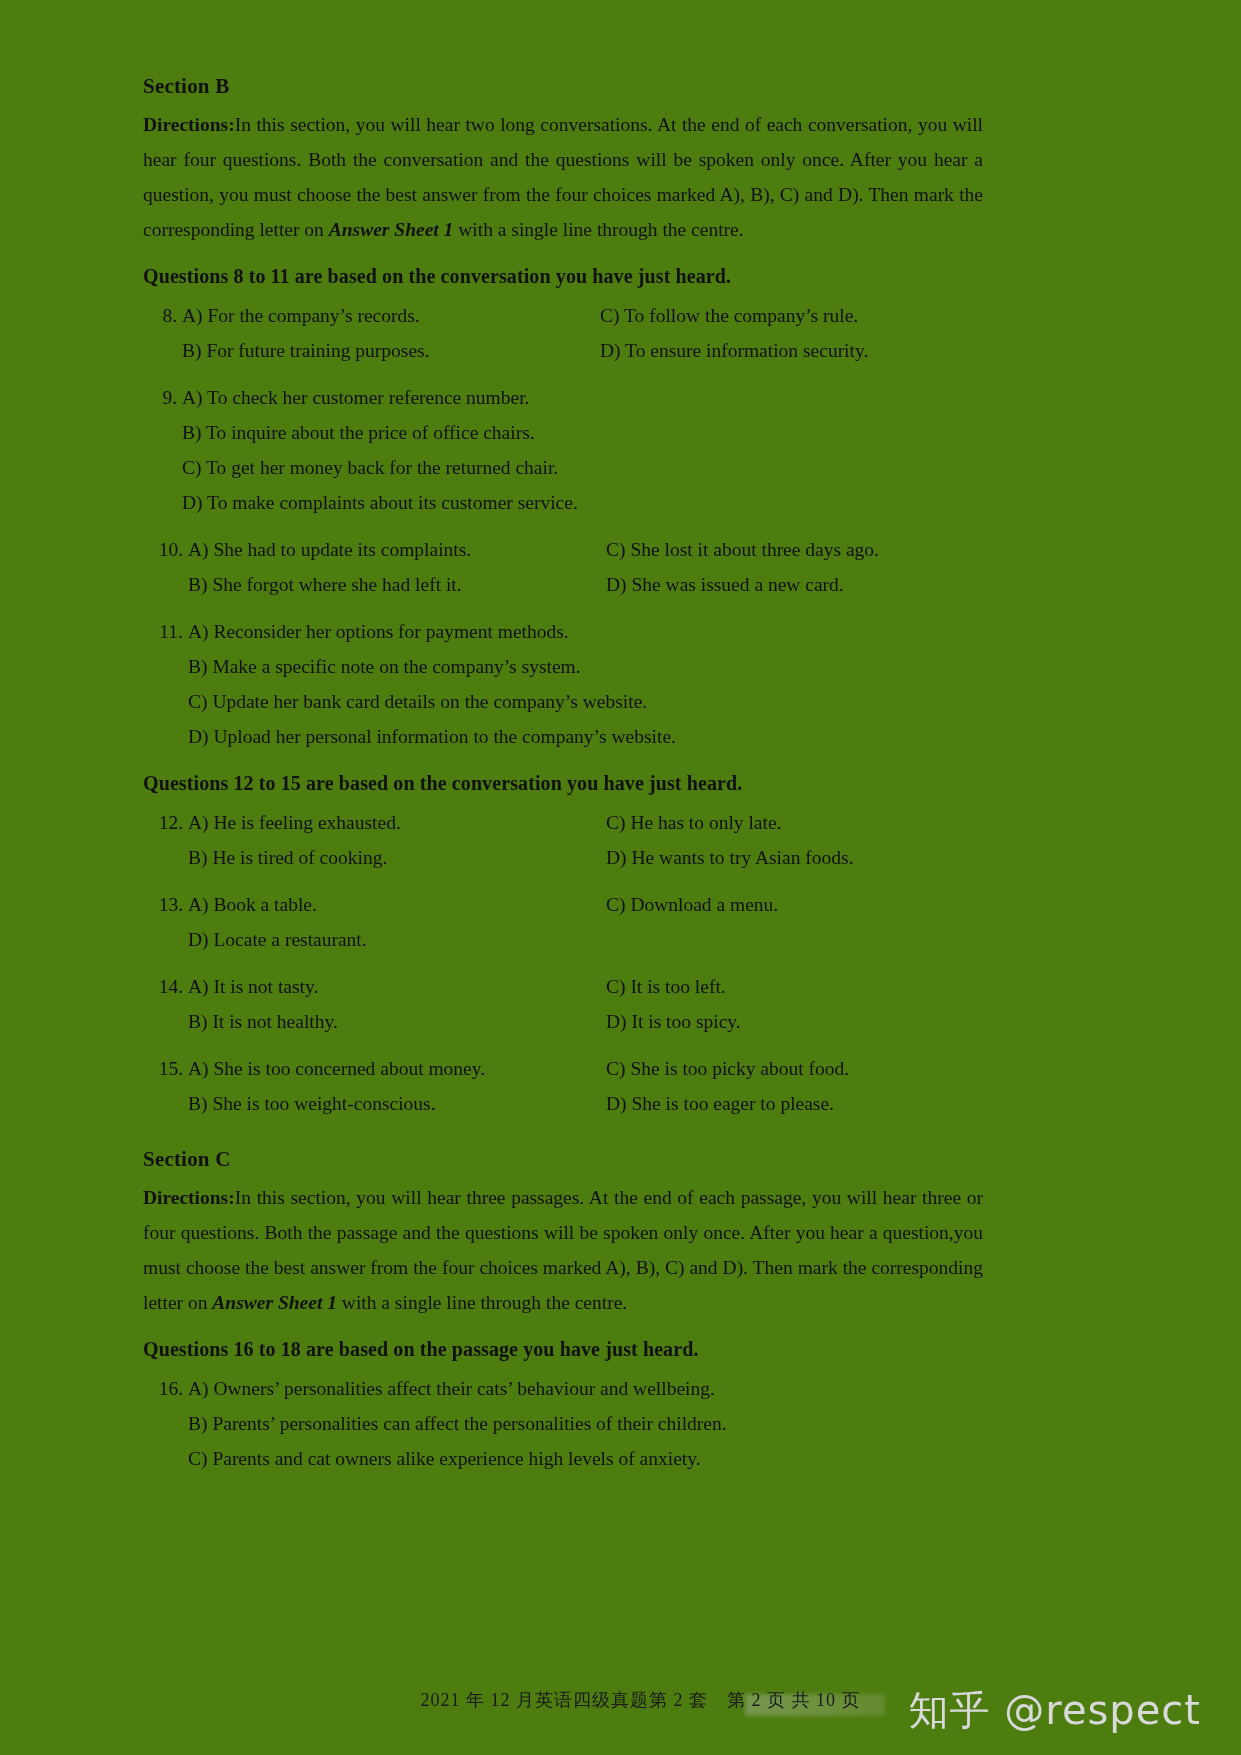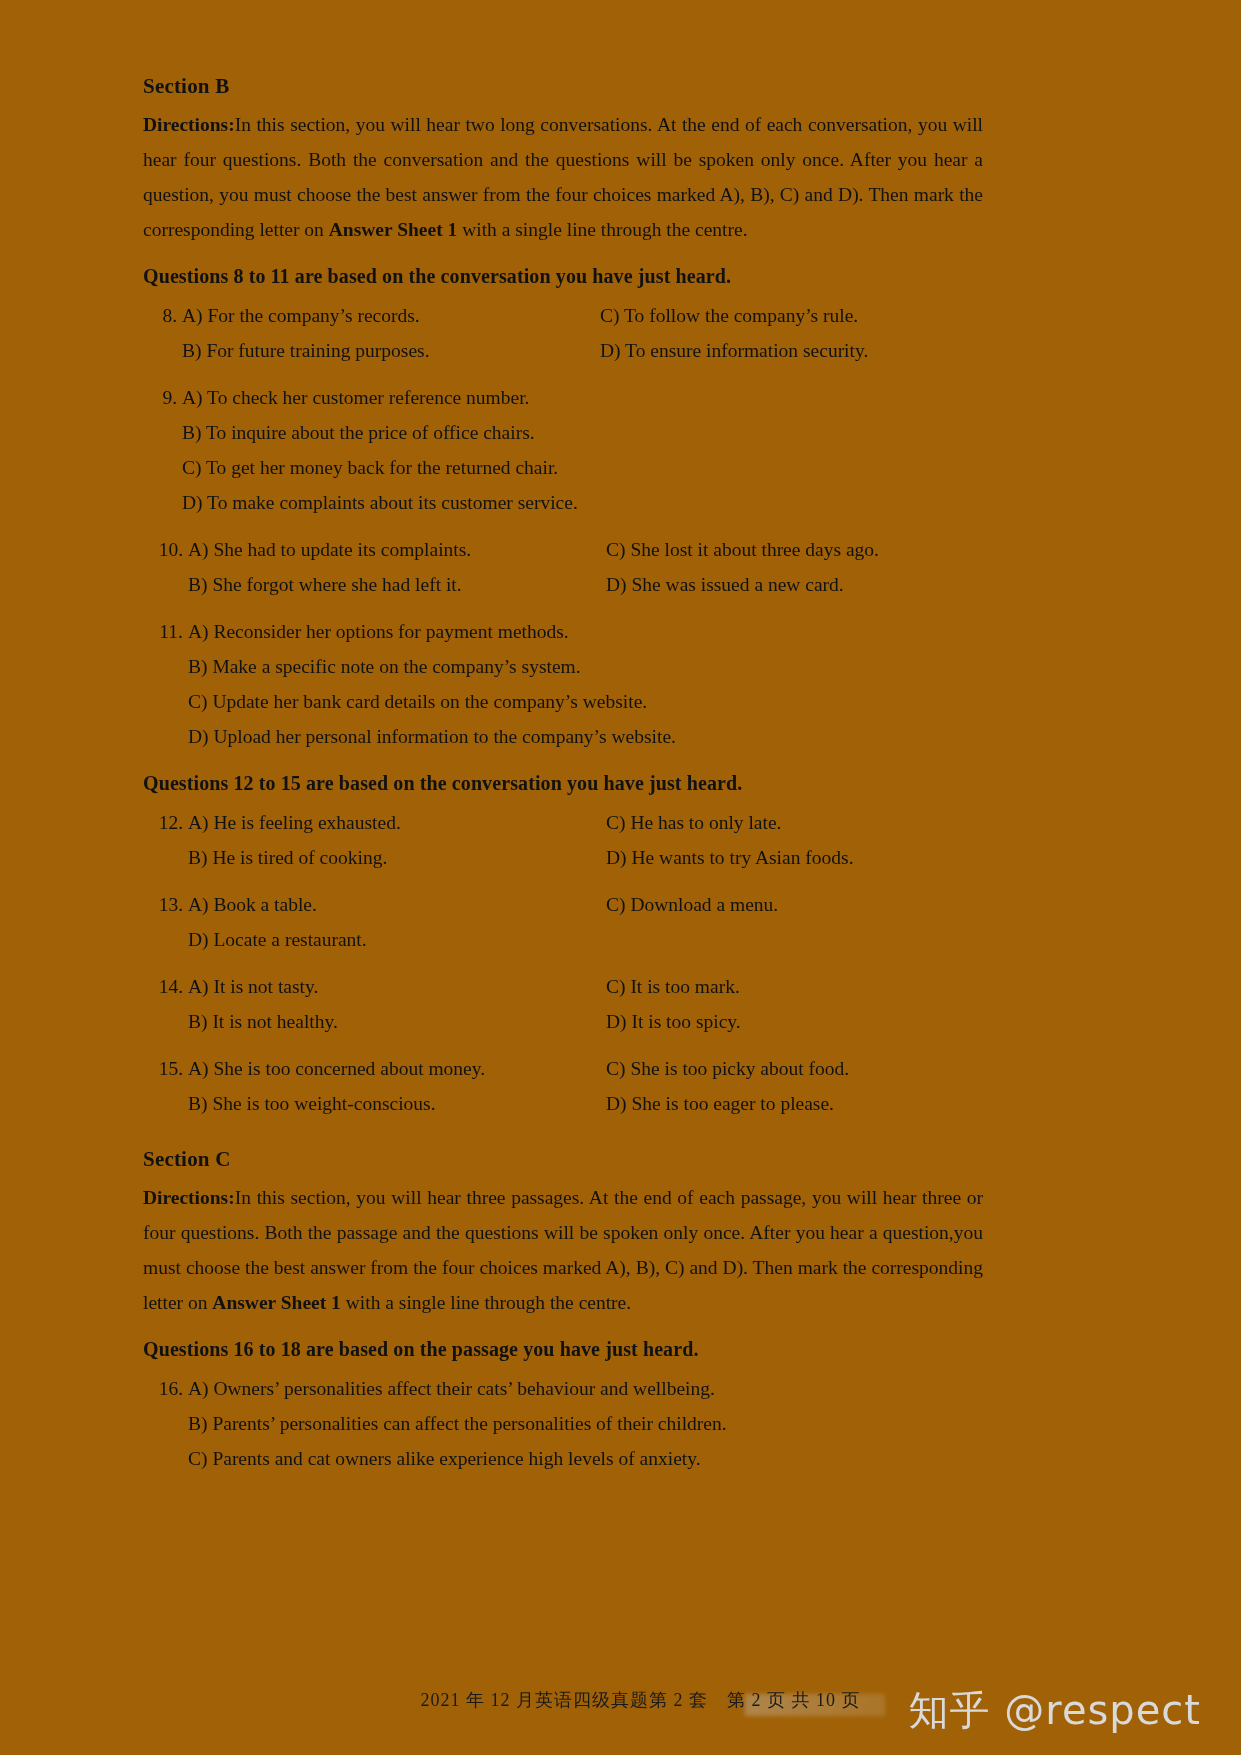--- a/index.html
+++ b/index.html
@@ -13,21 +13,21 @@
     position: relative;
     font-family: "Liberation Serif", "DejaVu Serif", serif;
     color: #111111;
     overflow: hidden;
   }
   .page {
     position: absolute;
     left: 0; top: 0;
     width: 1241px;
     height: 1755px;
-    background: #a16207;
+    background: #4d7c0f;
   }
   .content {
     position: absolute;
     left: 143px;
     top: 74px;
     width: 840px;
   }
 
   .section-head {
     font-weight: bold;
@@ -43,20 +43,21 @@
     text-justify: inter-word;
     margin: 0 0 14px 0;
   }
   .directions .lead {
     font-weight: bold;
     font-style: normal;
   }
   .directions .body-it {
   }
   .directions .bold-it {
+    font-style: italic;
     font-weight: bold;
   }
 
   .qgroup-head {
     font-weight: bold;
     font-size: 20px;
     margin: 18px 0 10px 0;
     letter-spacing: 0.1px;
   }
 
@@ -229,21 +230,21 @@
       <div class="qrow">
         <span class="qnum wide"></span>
         <span class="opt-right">D) Locate a restaurant.</span>
       </div>
     </div>
 
     <div class="qblock">
       <div class="qrow">
         <span class="qnum wide">14.</span>
         <span class="opt-left">A) It is not tasty.</span>
-        <span class="opt-right">C) It is too mark.</span>
+        <span class="opt-right">C) It is too left.</span>
       </div>
       <div class="qrow">
         <span class="qnum wide"></span>
         <span class="opt-left">B) It is not healthy.</span>
         <span class="opt-right">D) It is too spicy.</span>
       </div>
     </div>
 
     <div class="qblock">
       <div class="qrow">

